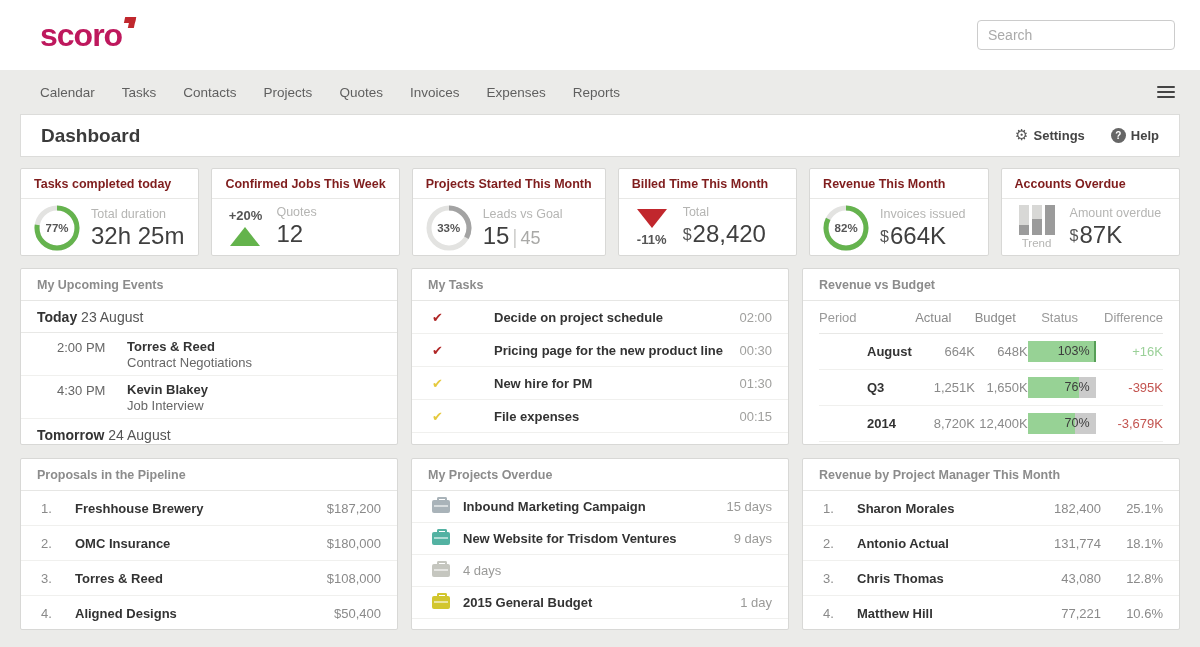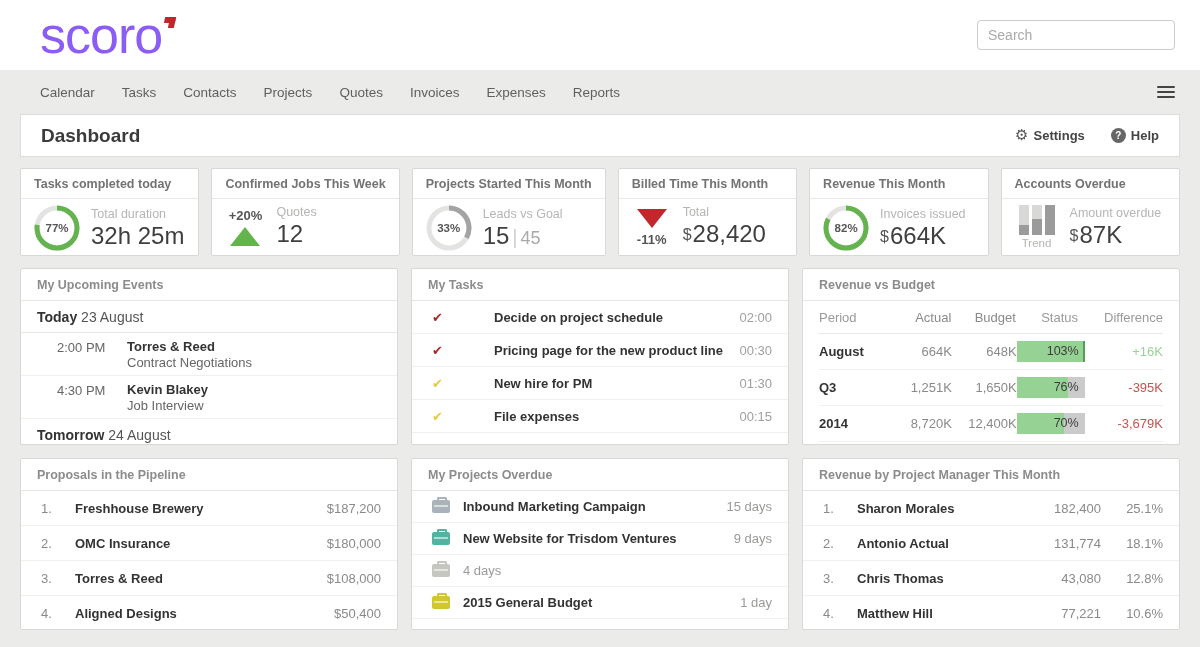--- a/index.html
+++ b/index.html
@@ -3,21 +3,21 @@
 <meta charset="utf-8">
 <style>
   * { margin:0; padding:0; box-sizing:border-box; }
   html,body { width:1200px; }
   body { font-family:"Liberation Sans", sans-serif; background:#fff; }
   .page { width:1200px; height:647px; background:#ebebe9; overflow:hidden; }
 
   
   .tophdr { height:70px; background:#fff; display:flex; align-items:center; justify-content:space-between; padding:0 25px 0 40px; }
   .logo { display:flex; align-items:flex-start; cursor:pointer; }
-  .logo-text { font-size:52px; font-weight:normal; color:#8b5cf6; letter-spacing:-1px; line-height:40px; }
+  .logo-text { font-size:32px; font-weight:bold; color:#be185d; letter-spacing:-1px; line-height:40px; }
   .logo-mark { width:11px; height:11px; border-top:6px solid #c0272d; border-right:6px solid #c0272d; margin:2px 0 0 2px; transform:skewX(-12deg); }
   .search input { width:198px; height:30px; border:1px solid #ccc; border-radius:4px; padding:0 10px; font-size:14px; color:#444; font-family:"Liberation Sans",sans-serif; background:#fff; }
   .search input::placeholder { color:#aaa; }
 
   
   .navrow { height:44px; display:flex; align-items:center; padding:0 25px 0 40px; }
   .nav-item { font-size:13.5px; color:#5f5f5f; margin-right:27px; cursor:pointer; }
   .spacer { flex:1; }
   .burger { width:18px; cursor:pointer; }
   .burger div { height:2.5px; background:#444; margin:2.5px 0; border-radius:1px; }
@@ -27,21 +27,21 @@
   
   .pagebar { background:#fff; border:1px solid #dcdcda; height:43px; display:flex; align-items:center; padding:0 20px; }
   .pagebar h1 { font-size:19px; color:#3b3b3b; font-weight:bold; flex:1; }
   .pb-action { display:flex; align-items:center; font-size:13px; font-weight:bold; color:#444; margin-left:26px; cursor:pointer; }
   .gear { font-family:"DejaVu Sans",sans-serif; font-size:15px; color:#555; margin-right:5px; line-height:1; }
   .helpc { width:15px; height:15px; border-radius:50%; background:#666; color:#fff; font-size:10px; font-weight:bold; display:flex; align-items:center; justify-content:center; margin-right:5px; }
 
   
   .kpirow { display:grid; grid-template-columns:repeat(6,1fr); gap:12px; margin-top:11px; }
   .card { background:#fff; border:1px solid #d8d8d6; border-radius:2px; height:88px; cursor:pointer; }
-  .card-title { font-size:12.5px; font-weight:bold; color:#737373; padding:8px 13px 7px; border-bottom:1px solid #e8e8e6; white-space:nowrap; overflow:hidden; }
+  .card-title { font-size:12.5px; font-weight:bold; color:#7f1d1d; padding:8px 13px 7px; border-bottom:1px solid #e8e8e6; white-space:nowrap; overflow:hidden; }
   .card-body { display:flex; align-items:center; padding:6px 10px 0 13px; }
   .donut-wrap { position:relative; width:46px; height:46px; flex:none; }
   .dt { fill:none; stroke:#e3e3e1; stroke-width:5; }
   .df { fill:none; stroke-width:5; transform:rotate(-90deg); transform-origin:center; }
   .df.green { stroke:#65b34e; }
   .df.gray { stroke:#a3a3a3; }
   .donut-label { position:absolute; inset:0; display:flex; align-items:center; justify-content:center; font-size:11.5px; font-weight:bold; color:#555; }
   .kpi-text { margin-left:11px; min-width:0; }
   .kpi-label { font-size:12.5px; color:#b5b5b3; margin-bottom:1px; white-space:nowrap; }
   .kpi-value { font-size:24px; color:#3f3f3f; white-space:nowrap; }
@@ -78,21 +78,21 @@
   .chk.yellow { color:#e5c93d; }
   .task-name { flex:1; font-size:13px; font-weight:bold; color:#333;padding-left:36px; }
   .task-time { font-size:13px; color:#a0a09e; }
 
   
   .rvb { padding:0 16px; }
   .rvb-hdr, .rvb-row { display:flex; align-items:center; }
   .rvb-hdr { padding:9px 0 8px; border-bottom:1px solid #e8e8e6; font-size:13px; color:#9a9a9a; }
   .rvb-row { padding:7px 0; border-bottom:1px solid #f0f0ee; }
   .c-period { width:21%; font-size:13px; }
-  .rvb-row .c-period { font-weight:bold; color:#333; }
+  .rvb-row .c-period { font-weight:bold; color:#333;margin-left:48px; }
   .c-actual, .c-budget { width:20%; text-align:right; font-size:13px; color:#8a8a8a; }
   .c-status { width:21%; display:flex; justify-content:flex-end; }
   .rvb-hdr .c-status { font-size:13px; color:#9a9a9a; display:block; text-align:right; padding-right:6px; }
   .c-diff { width:18%; text-align:right; font-size:13px;margin-left:20px; }
   .c-diff.pos { color:#9ad098; }
   .c-diff.neg { color:#c35450; }
   .sbar { position:relative; width:68px; height:21px; background:#cbcbcb; overflow:hidden; }
   .sfill { position:absolute; left:0; top:0; bottom:0; background:#97d295; }
   .sfill.over { border-right:2px solid #569e56; }
   .sval { position:absolute; right:6px; top:0; line-height:21px; font-size:12.5px; color:#3c3c3c; }

